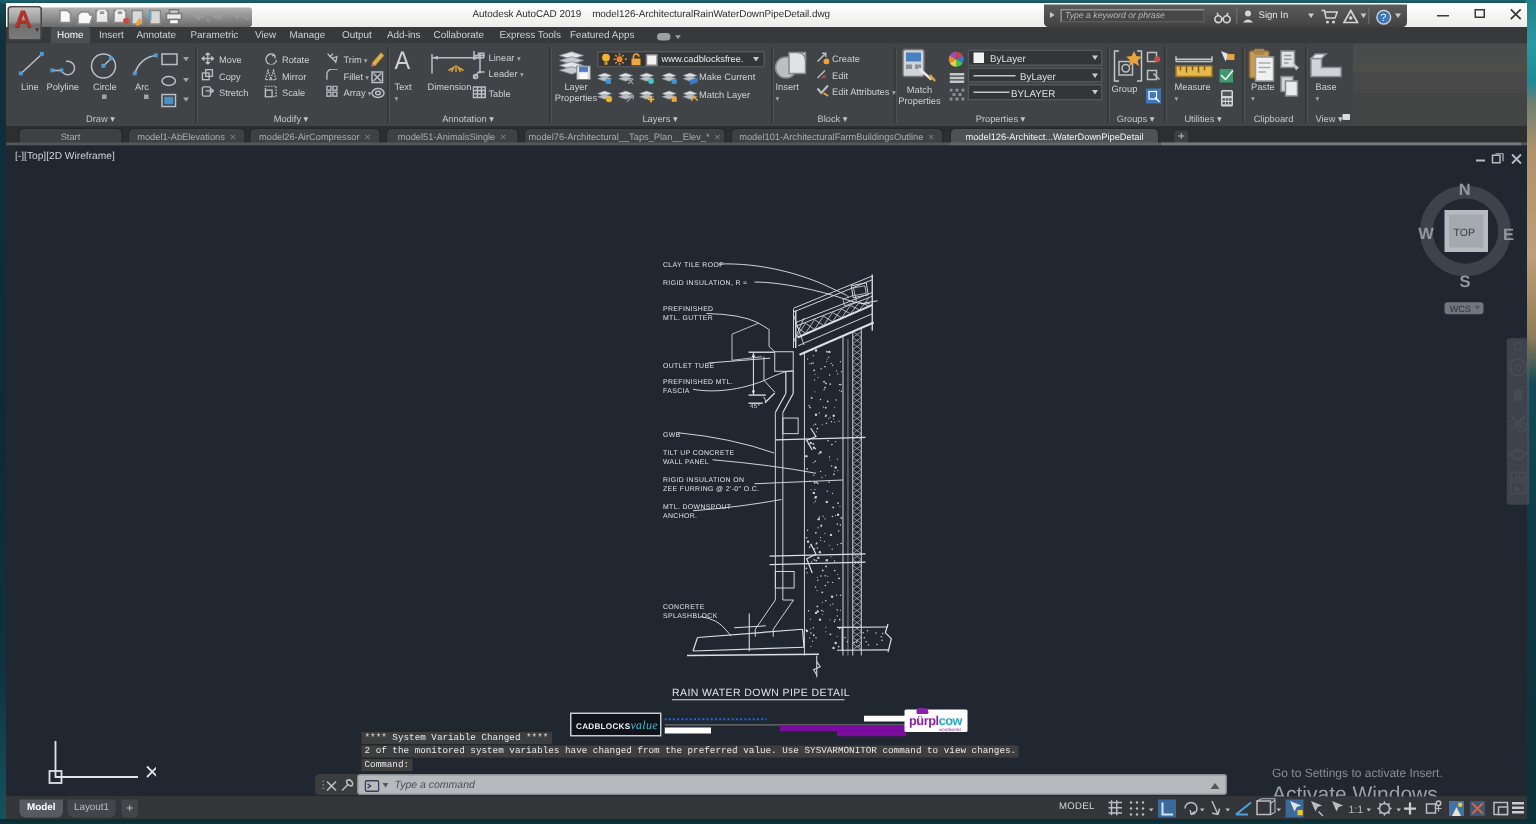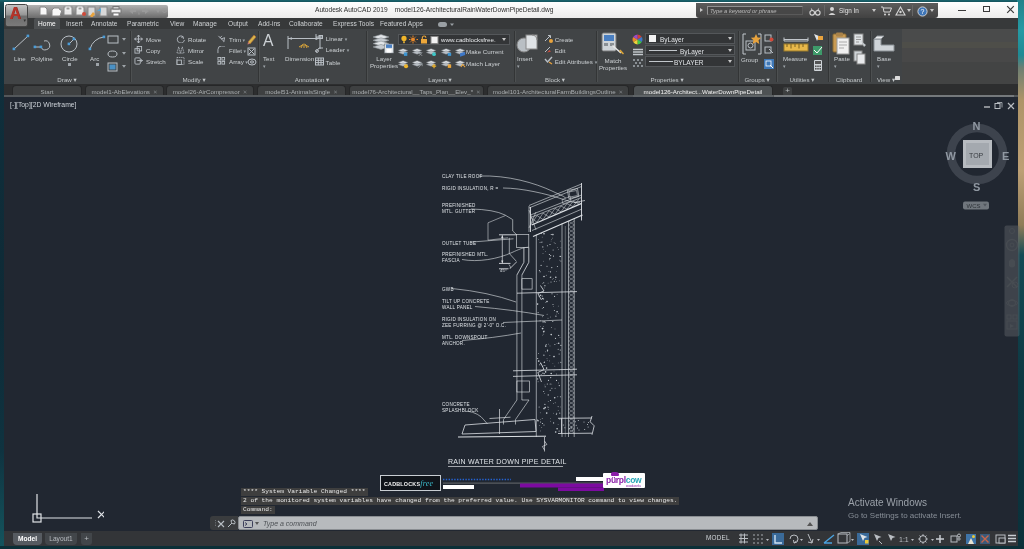--- a/index.html
+++ b/index.html
@@ -959,21 +959,21 @@
           <circle cx="578.3" cy="420.5" r="0.5" fill="#ccd2d7"></circle>
           <circle cx="577.4" cy="427.9" r="0.5" fill="#ccd2d7"></circle>
           <circle cx="564.9" cy="427.8" r="0.5" fill="#ccd2d7"></circle>
           <circle cx="563.3" cy="425.0" r="0.5" fill="#ccd2d7"></circle>
           <circle cx="576.2" cy="425.2" r="0.5" fill="#ccd2d7"></circle>
           <circle cx="572.8" cy="430.7" r="0.5" fill="#ccd2d7"></circle>
           <circle cx="575.4" cy="421.8" r="0.5" fill="#ccd2d7"></circle>
         </g>
       </svg>
       <div class="abs" style="left:376px;top:378px;width:61px;height:16px;background:#10141a;border:1px solid #c8cdd2"></div>
-      <div class="abs" style="left:380px;top:382px;font-size:5.4px;font-weight:bold;color:#f2f2f2;letter-spacing:0.2px">CADBLOCKS<span style="color:#3bbccc;font-style:italic;font-size:8px;font-weight:normal;font-family:Liberation Serif">free</span></div>
+      <div class="abs" style="left:380px;top:382px;font-size:5.4px;font-weight:bold;color:#f2f2f2;letter-spacing:0.2px">CADBLOCKS<span style="color:#3bbccc;font-style:italic;font-size:8px;font-weight:normal;font-family:Liberation Serif">value</span></div>
       <svg class="abs" style="left:439px;top:380px" width="170" height="14" viewBox="0 0 170 14">
         <line x1="0" y1="2.5" x2="68" y2="2.5" stroke="#2563d4" stroke-width="1.3" stroke-dasharray="1.4,1.4"></line>
         <line x1="0" y1="6.2" x2="161" y2="6.2" stroke="#5a5e62" stroke-width="1.2"></line>
         <rect x="0" y="8" width="31" height="4" fill="#fff"></rect>
         <rect x="133" y="0" width="28" height="4" fill="#fff"></rect>
         <rect x="77" y="6.5" width="84" height="4" fill="#7c0ba0"></rect>
         <rect x="115" y="10.5" width="46" height="3.5" fill="#7c0ba0"></rect>
       </svg>
       <div class="abs" style="left:599px;top:375.5px;width:42px;height:15.5px;background:#fff;border-radius:1px">
 <div class="abs" style="left:3px;top:2.5px;font-size:8.5px;font-weight:bold;color:#8a1fa8;letter-spacing:-0.3px">pürpl<span style="color:#2ba7b8">cow</span></div>
@@ -994,21 +994,21 @@
 </div>
       <div class="abs" style="left:234px;top:419px;width:580px;height:14px;background:#b7babd;border:1px solid #8a8e92;border-radius:2px">
 <svg class="abs" style="left:4px;top:2.5px" width="10" height="8" viewBox="0 0 10 8">
           <rect x="0.5" y="0.5" width="9" height="7" rx="1" fill="none" stroke="#3c3f5a"></rect>
           <path d="M2,2.5 l2,1.5 -2,1.5" stroke="#3c3f5a" fill="none"></path>
         </svg>
 <div class="abs" style="left:16px;top:5px;width:0;height:0;border-top:3px solid #555;border-left:2.5px solid transparent;border-right:2.5px solid transparent"></div>
 <div class="abs" style="left:24px;top:2.5px;font-style:italic;font-size:7px;color:#4c5054;font-family:Liberation Sans">Type a command</div>
 <div class="abs" style="right:4px;top:5px;width:0;height:0;border-bottom:4px solid #555;border-left:3px solid transparent;border-right:3px solid transparent"></div>
 </div>
-      <div class="abs" style="left:844px;top:400px;font-size:10px;color:#9aa0a8">Activate Windows</div>
+      <div class="abs" style="left:844px;top:424px;font-size:14px;color:#9aa0a8">Activate Windows</div>
       <div class="abs" style="left:844px;top:414px;font-size:8px;color:#878e97">Go to Settings to activate Insert.</div>
     </div>
     <div id="statusbar">
       <div class="abs" style="left:9px;top:2px;width:29px;height:12px;background:#565b61;border-radius:0 0 4px 4px;color:#fff;font-size:6.6px;font-weight:bold;text-align:center;line-height:11px">Model</div>
       <div class="abs" style="left:41px;top:2px;width:32px;height:12px;background:#42464a;border-radius:0 0 4px 4px;color:#b9bdc2;font-size:6.6px;text-align:center;line-height:11px">Layout1</div>
       <div class="abs" style="left:77px;top:2px;width:11px;height:12px;background:#42464a;border-radius:0 0 3px 3px;color:#b9bdc2;font-size:8px;text-align:center;line-height:11px">+</div>
       <div class="abs" style="left:702px;top:3px;font-size:6.4px;color:#d2d6da;letter-spacing:0.2px">MODEL</div>
       <svg class="abs" style="left:733px;top:1px" width="280" height="14" viewBox="0 0 280 14">
 <g stroke="#b9bdc2" fill="none">
 <path d="M2,3 h9 M2,6.5 h9 M2,10 h9 M4,1.5 v10 M7.5,1.5 v10"></path>

